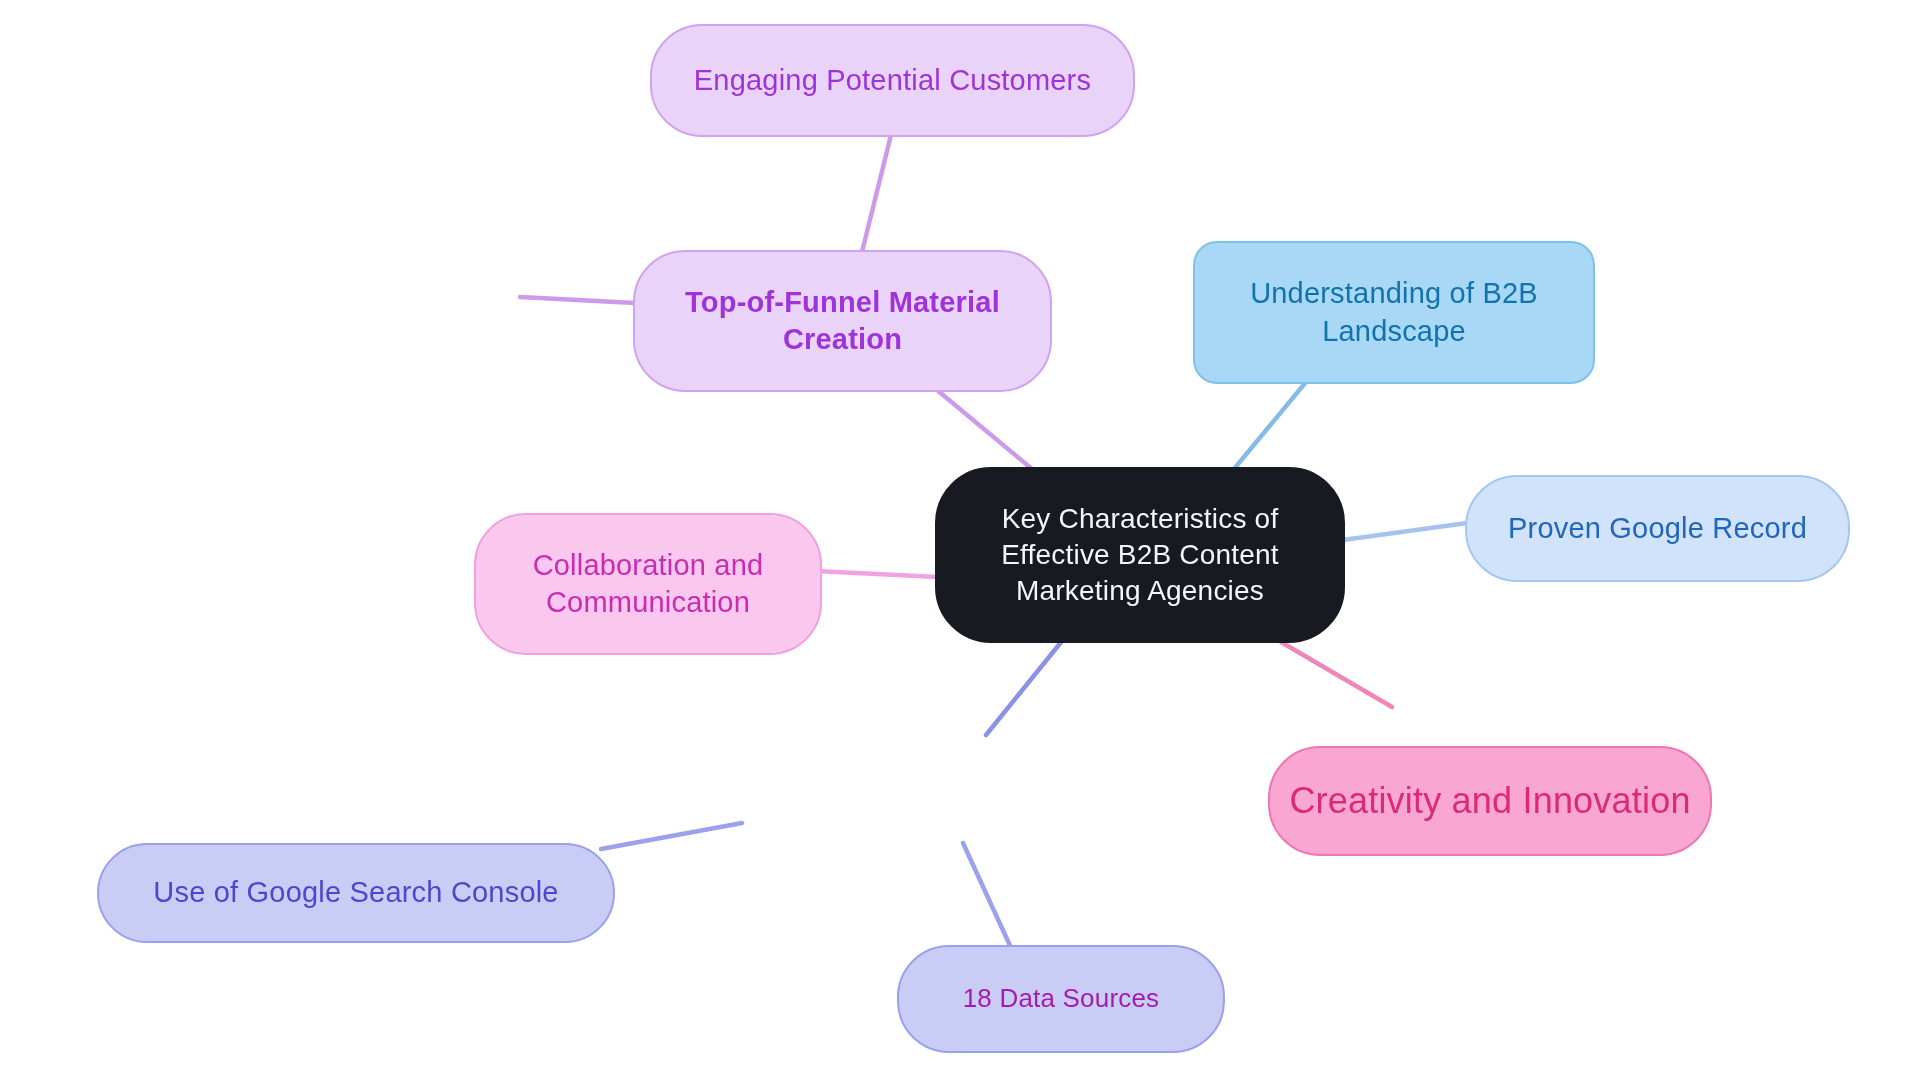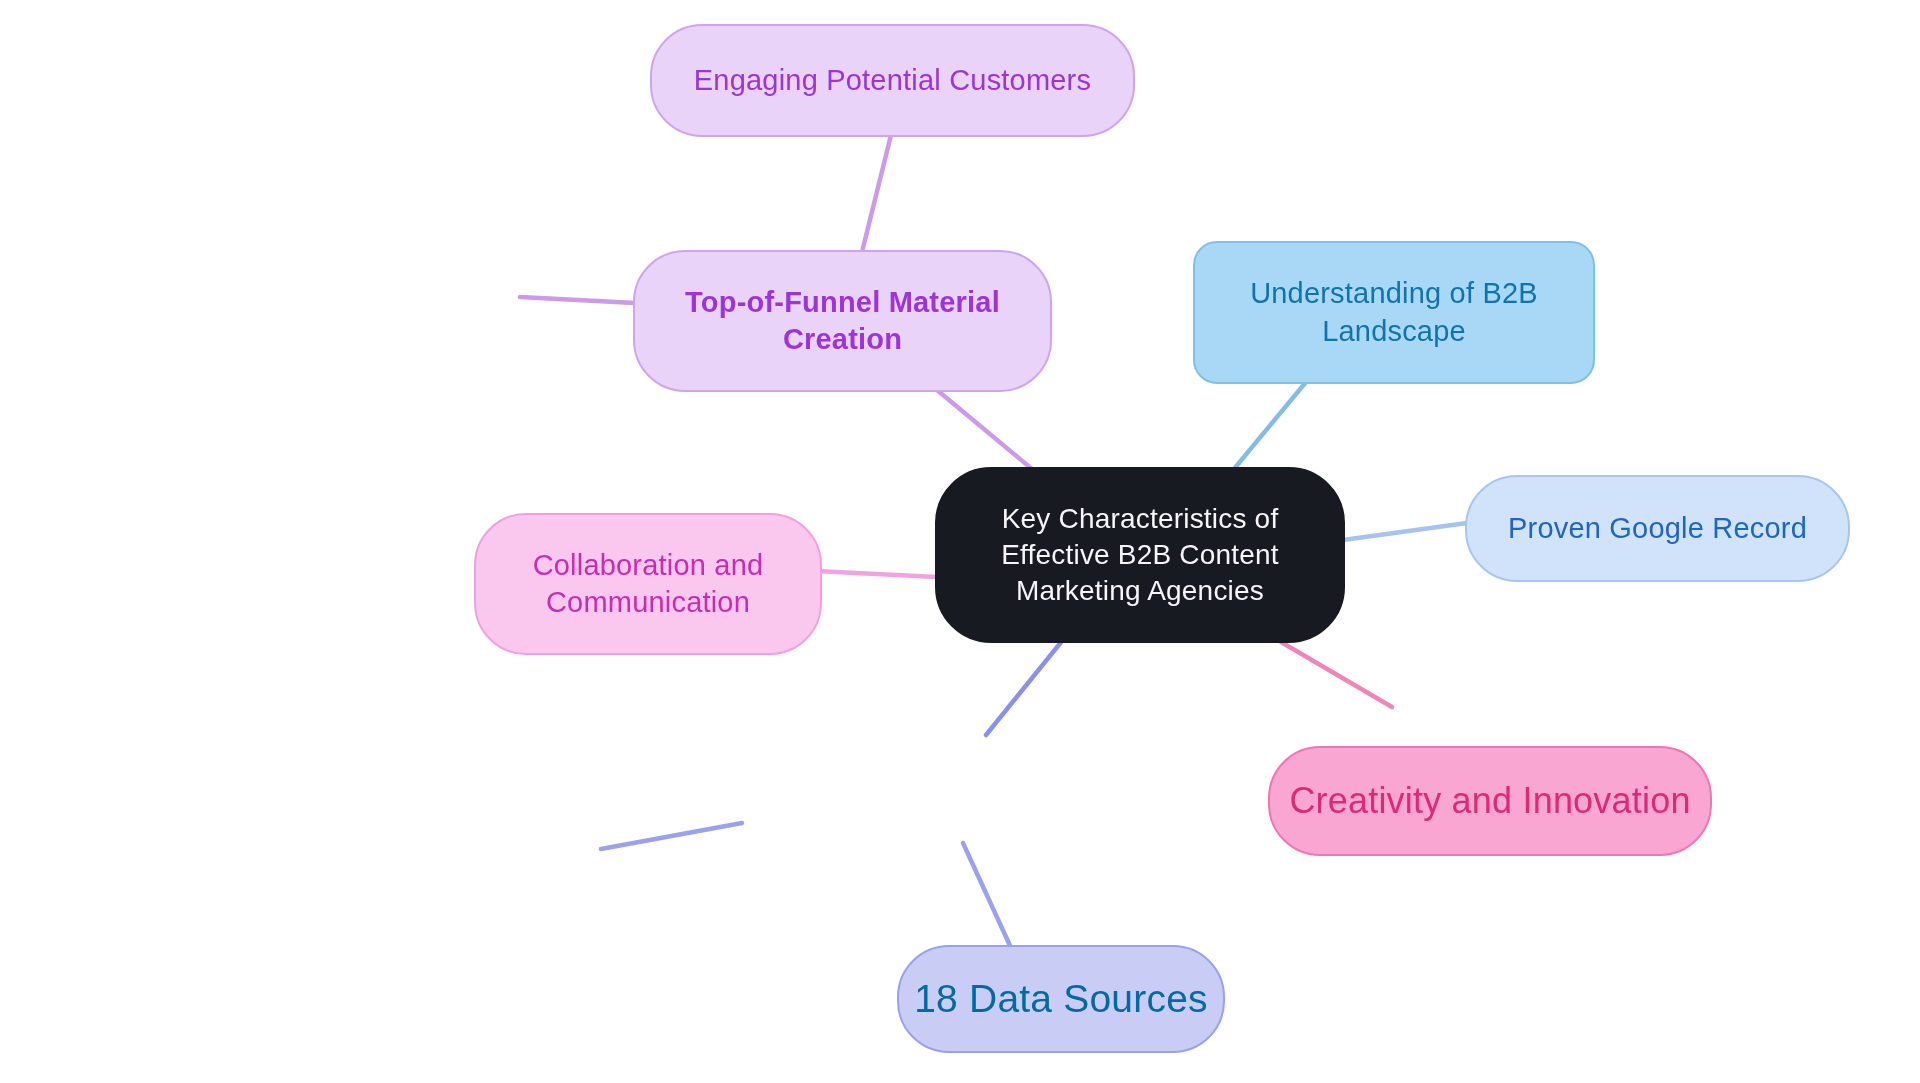--- a/index.html
+++ b/index.html
@@ -56,14 +56,15 @@
 Marketing Agencies</div>
     <div class="node" style="left: 633px; top: 250px; width: 419px; height: 142px; background: rgb(233, 211, 248); border: 2px solid rgb(208, 163, 240); color: rgb(157, 51, 216); border-radius: 52px; font-size: 29px; font-weight: bold;">Top-of-Funnel Material
 Creation</div>
     <div class="node" style="left: 650px; top: 24px; width: 485px; height: 113px; background: rgb(233, 211, 248); border: 2px solid rgb(208, 163, 240); color: rgb(157, 51, 216); border-radius: 52px; font-size: 29px;">Engaging Potential Customers</div>
     <div class="node" style="left: 1193px; top: 241px; width: 402px; height: 143px; background: rgb(169, 216, 246); border: 2px solid rgb(127, 191, 232); color: rgb(17, 115, 173); border-radius: 24px; font-size: 29px;">Understanding of B2B
 Landscape</div>
     <div class="node" style="left: 1465px; top: 475px; width: 385px; height: 107px; background: rgb(208, 227, 250); border: 2px solid rgb(166, 198, 241); color: rgb(32, 101, 192); border-radius: 52px; font-size: 29px;">Proven Google Record</div>
     <div class="node" style="left: 474px; top: 513px; width: 348px; height: 142px; background: rgb(250, 199, 239); border: 2px solid rgb(240, 160, 222); color: rgb(201, 44, 177); border-radius: 52px; font-size: 29px;">Collaboration and
 Communication</div>
     <div class="node" style="left: 1268px; top: 705px; width: 444px; height: 110px; background: rgb(249, 166, 210); border: 2px solid rgb(241, 117, 179); color: rgb(219, 42, 119); border-radius: 52px; font-size: 36px; margin-top: 41px;">Creativity and Innovation</div>
-    <div class="node" style="left: 897px; top: 945px; width: 328px; height: 108px; background: rgb(201, 205, 245); border: 2px solid rgb(154, 160, 233); color: #0369a1; border-radius: 52px; font-size: 39px;">18 Data Sources</div>
+    <div class="node" style="left: 97px; top: 843px; width: 518px; height: 100px; background: rgb(201, 205, 245); border: 2px solid rgb(154, 160, 233); color: rgb(77, 70, 206); border-radius: 50px; font-size: 29px;">Use of Google Search Console</div>
+    <div class="node" style="left: 897px; top: 945px; width: 328px; height: 108px; background: rgb(201, 205, 245); border: 2px solid rgb(154, 160, 233); color: #a21caf; border-radius: 52px; font-size: 26px;">18 Data Sources</div>
   </div>
 
 </body></html>

